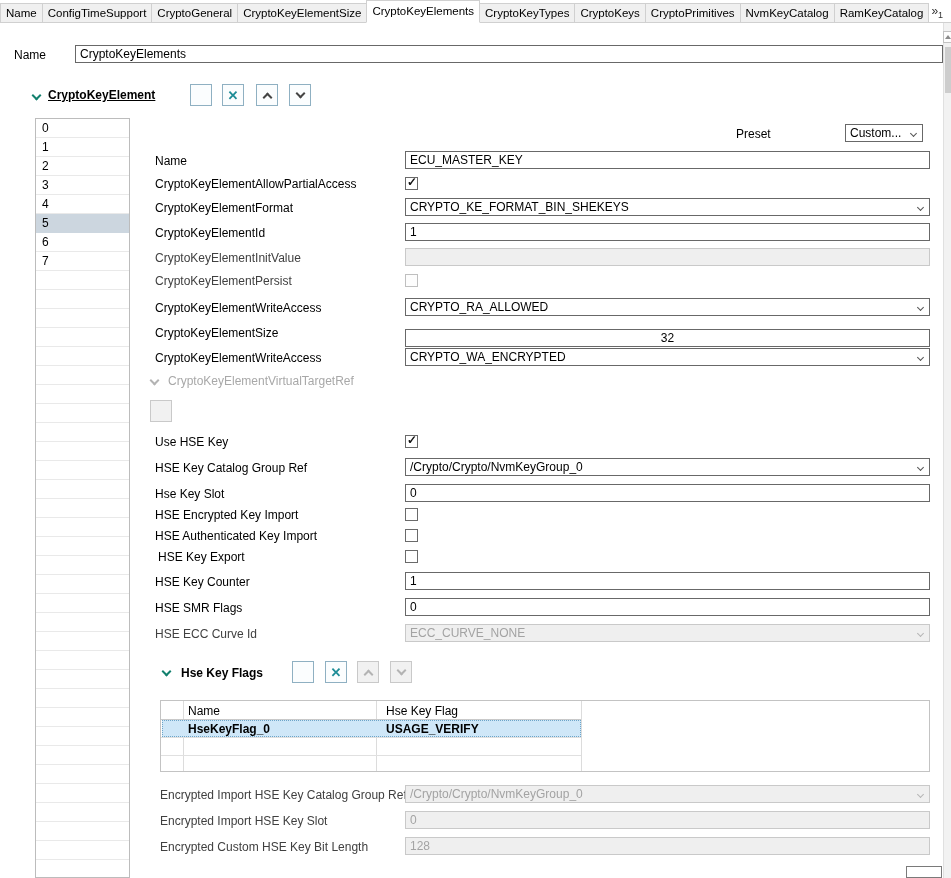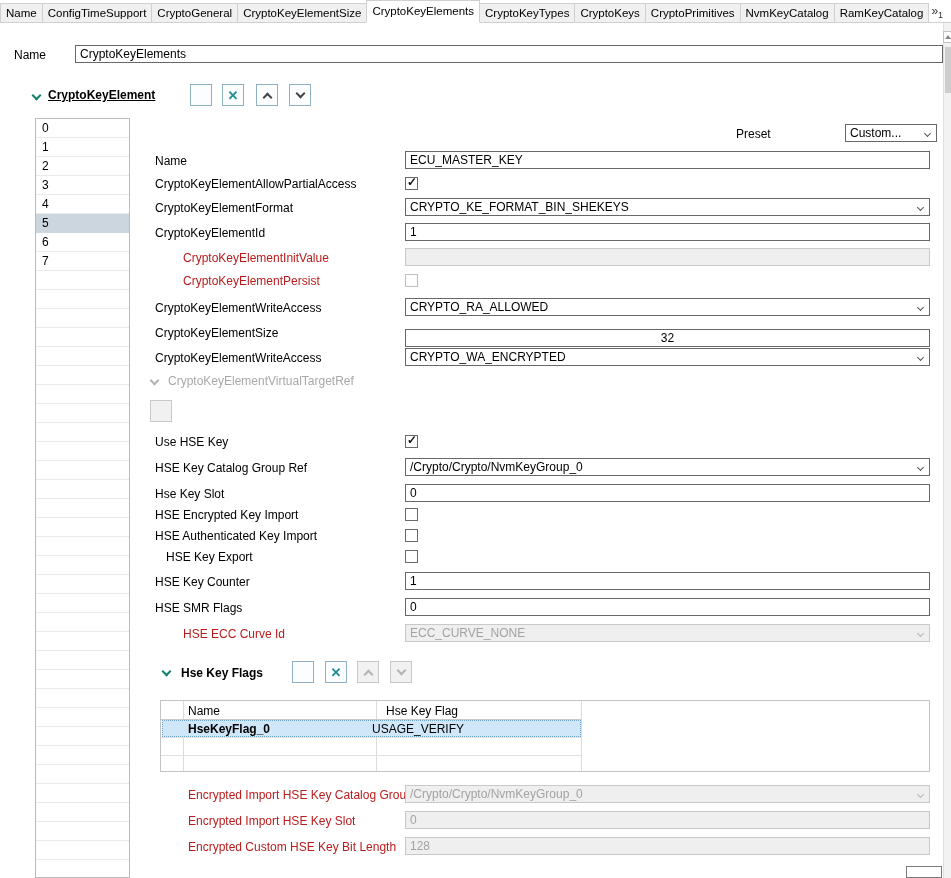--- a/index.html
+++ b/index.html
@@ -10,21 +10,21 @@
   .tabbar { position:absolute; top:0; left:0; width:951px; height:23px; display:flex; align-items:flex-end; z-index:5; }
   .tab { height:20px; line-height:18px; padding:0 5px; font-size:11.5px; background:#f0f0f0;
          border:1px solid #d0d0d0; margin-right:-1px; white-space:nowrap; cursor:default; }
   .tab.active { height:23px; line-height:21px; background:#fff; border-bottom:1px solid #fff; position:relative; z-index:6; }
   .tab-overflow { margin-left:3px; padding-bottom:3px; color:#333; }
   .tab-overflow sub { font-size:9px; }
   .hline-tabs { position:absolute; top:22px; left:0; width:951px; height:1px; background:#d0d0d0; z-index:4; }
 
   
   .lbl { position:absolute; white-space:nowrap; font-size:12px; height:15px; }
-  .lbl.dis { color:#b91c1c;margin-left:28px; }
+  .lbl.dis { color:#404040; }
   .tb { position:absolute; left:405px; width:525px; height:18px; border:1px solid #686868;
         background:#fff; font:12px "Liberation Sans", sans-serif; padding:0 4px; color:#000; }
   .tb.dis { background:#efefef; border-color:#c9c9c9; color:#a3a3a3; }
   .dd { position:absolute; left:405px; width:525px; height:18px; border:1px solid #686868; background:#fff;
         display:flex; align-items:center; padding:0 18px 0 4px; white-space:nowrap; overflow:hidden; cursor:default; }
   .dd.dis { background:#efefef; border-color:#c9c9c9; color:#a3a3a3; }
   .dd .arr { position:absolute; right:6px; top:6px; width:5px; height:5px;
              border-left:1.6px solid #555; border-bottom:1.6px solid #555; transform:rotate(-45deg); }
   .dd.dis .arr { border-color:#b5b5b5; }
   .cb { position:absolute; left:405px; width:13px; height:13px; border:1px solid #6a6a6a; background:#fff; }
@@ -112,21 +112,21 @@
   <div class="list-item">1</div>
   <div class="list-item">2</div>
   <div class="list-item">3</div>
   <div class="list-item">4</div>
   <div class="list-item selected">5</div>
   <div class="list-item">6</div>
   <div class="list-item">7</div>
 </div>
 
 <div class="lbl" style="left:736px; top:127px; width:68px; text-align:left;">Preset</div>
-<div class="dd" style="left:845px; top:124px; width:92px;">
+<div class="dd" style="left:845px; top:124px; width:78px;">
     <span>Custom...</span>
     <span class="arr"></span>
   </div>
 
 <div class="lbl" style="left:155px; top:154px;">Name</div>
 <input class="tb" style="top: 151px;" value="ECU_MASTER_KEY">
 
 <div class="lbl" style="left:155px; top:177px;">CryptoKeyElementAllowPartialAccess</div>
 <div class="cb checked" style="top:177px;"></div>
 
@@ -177,21 +177,21 @@
 
 <div class="lbl" style="left:155px; top:487px;">Hse Key Slot</div>
 <input class="tb" style="top: 484px;" value="0">
 
 <div class="lbl" style="left:155px; top:508px;">HSE Encrypted Key Import</div>
 <div class="cb" style="top:508px;"></div>
 
 <div class="lbl" style="left:155px; top:529px;">HSE Authenticated Key Import</div>
 <div class="cb" style="top:529px;"></div>
 
-<div class="lbl" style="left:166px; top:550px;">HSE Key Export</div>
+<div class="lbl" style="left:158px; top:550px;">HSE Key Export</div>
 <div class="cb" style="top:550px;"></div>
 
 <div class="lbl" style="left:155px; top:575px;">HSE Key Counter</div>
 <input class="tb" style="top: 572px;" value="1">
 
 <div class="lbl" style="left:155px; top:601px;">HSE SMR Flags</div>
 <input class="tb" style="top: 598px;" value="0">
 
 <div class="lbl dis" style="left:155px; top:627px;">HSE ECC Curve Id</div>
 <div class="dd dis" style="top:624px;">
@@ -218,21 +218,21 @@
   <div class="vline" style="left:22px;"></div>
   <div class="vline" style="left:215px;"></div>
   <div class="vline" style="left:420px;"></div>
   <div class="hline hdr" style="top:18px;"></div>
   <div class="hline" style="top:36px;"></div>
   <div class="hline" style="top:54px;"></div>
   <div class="cell" style="left:27px; top:2px;">Name</div>
   <div class="cell" style="left:225px; top:2px;">Hse Key Flag</div>
   <div class="rowsel selected"></div>
   <div class="cell" style="left:27px; top:20px;font-weight:bold;">HseKeyFlag_0</div>
-  <div class="cell" style="left:211px; top:20px;">USAGE_VERIFY</div>
+  <div class="cell" style="left:225px; top:20px;font-weight:bold;">USAGE_VERIFY</div>
 </div>
 
 <div class="lbl dis" style="left:160px; top:788px;">Encrypted Import HSE Key Catalog Group Ref</div>
 <div class="dd dis" style="top:785px;">
     <span>/Crypto/Crypto/NvmKeyGroup_0</span>
     <span class="arr"></span>
   </div>
 
 <div class="lbl dis" style="left:160px; top:814px;">Encrypted Import HSE Key Slot</div>
 <input class="tb dis" style="top: 811px;" disabled="" value="0">

